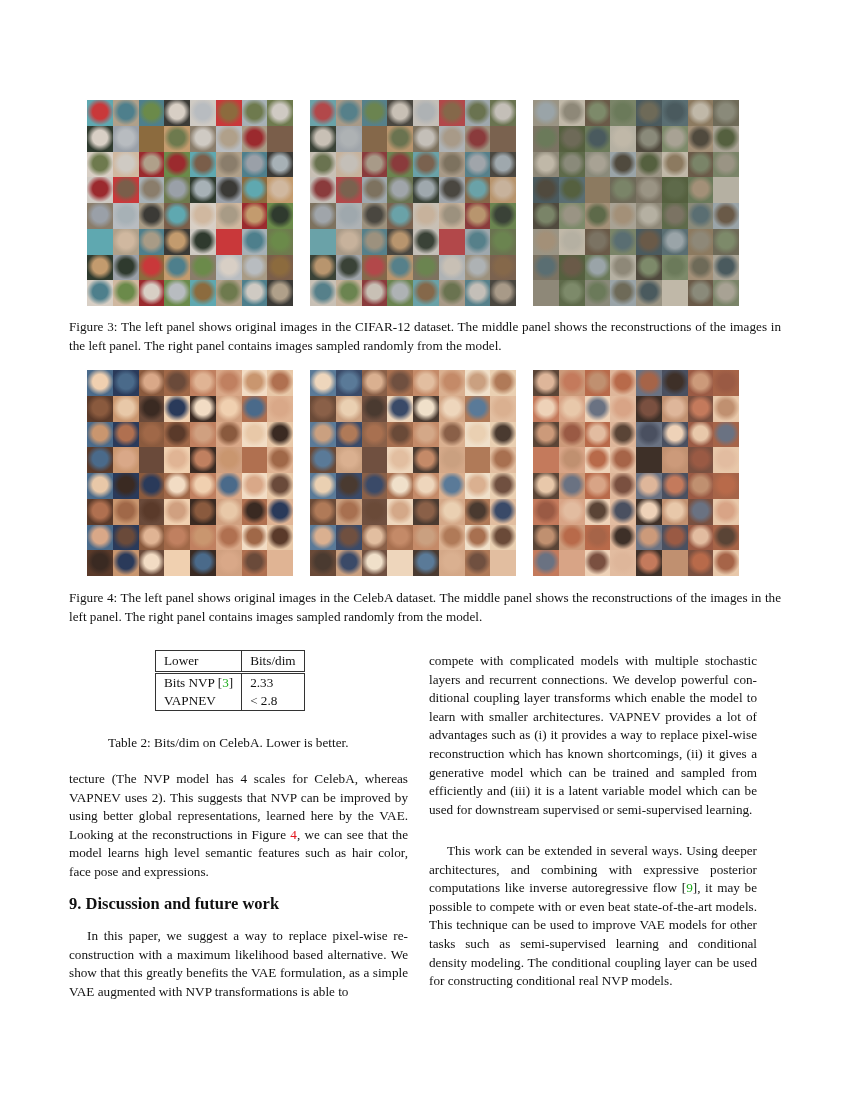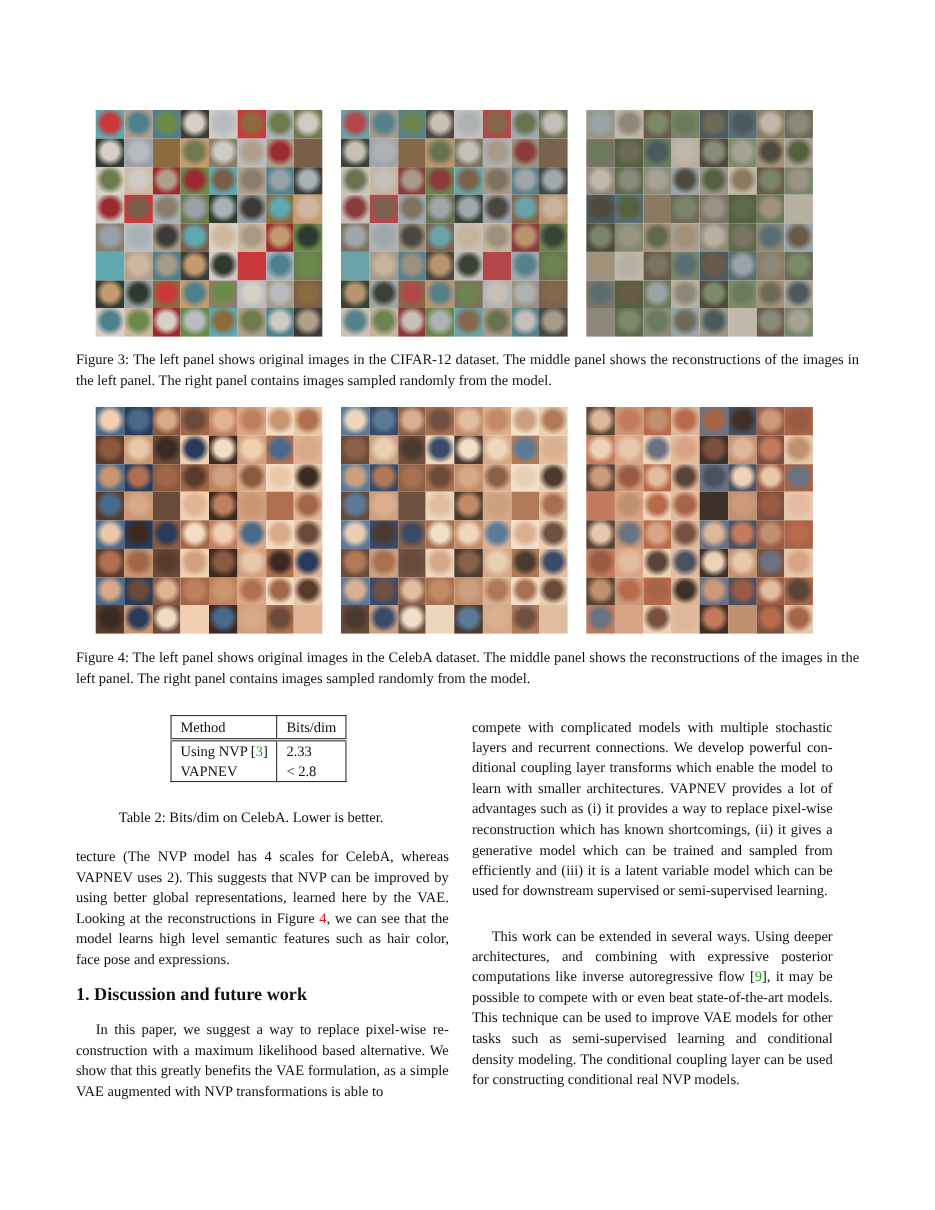--- a/index.html
+++ b/index.html
@@ -424,43 +424,43 @@
     <div style="background: radial-gradient(circle at 50% 45%, rgb(196, 122, 92) 0px, rgb(196, 122, 92) 38%, rgb(62, 48, 40) 70%);"></div>
     <div style="background: radial-gradient(circle at 50% 45%, rgb(192, 144, 112) 0px, rgb(192, 144, 112) 38%, rgb(192, 144, 112) 70%);"></div>
     <div style="background: radial-gradient(circle at 50% 45%, rgb(184, 106, 74) 0px, rgb(184, 106, 74) 38%, rgb(122, 80, 64) 70%);"></div>
     <div style="background: radial-gradient(circle at 50% 45%, rgb(166, 100, 72) 0px, rgb(166, 100, 72) 38%, rgb(232, 200, 170) 70%);"></div>
   </div>
 <div class="caption" style="top:589px;">Figure 4: The left panel shows original images in the CelebA dataset. The middle panel shows the reconstructions of the images in the left panel. The right panel contains images sampled randomly from the model.</div>
 
 <table class="t2">
   <tbody>
       <tr>
-    <th style="text-align:left;">Method</th>
+    <th style="text-align:left;">Lower</th>
     <th class="c2">Bits/dim</th>
   </tr>
   <tr class="sep">
         <td></td>
         <td></td>
       </tr>
   <tr>
-    <td><span>Using NVP [</span><span class="ref-green">3</span><span>]</span></td>
+    <td><span>Bits NVP [</span><span class="ref-green">3</span><span>]</span></td>
     <td class="c2">2.33</td>
   </tr>
   <tr class="last">
     <td>VAPNEV</td>
     <td class="c2">&lt; 2.8</td>
   </tr>
 </tbody>
   </table>
 <div class="tcap">Table 2: Bits/dim on CelebA. Lower is better.</div>
 
 <div class="col" style="left:69px;top:770px;width:339px;">
   <p><span>tecture (The NVP model has 4 scales for CelebA, whereas VAPNEV uses 2). This suggests that NVP can be improved by using better global representations, learned here by the VAE. Looking at the reconstructions in Figure </span><span class="ref-red">4</span><span>, we can see that the model learns high level semantic features such as hair color, face pose and expressions.</span></p>
 </div>
-<h2>1. Discussion and future work</h2>
+<h2>9. Discussion and future work</h2>
 <div class="col" style="left:69px;top:927px;width:339px;">
   <p class="indent">In this paper, we suggest a way to replace pixel-wise re­construction with a maximum likelihood based alternative. We show that this greatly benefits the VAE formulation, as a simple VAE augmented with NVP transformations is able to</p>
 </div>
 
 <div class="col" style="left:429px;top:652px;width:328px;">
   <p>compete with complicated models with multiple stochastic layers and recurrent connections. We develop powerful con­ditional coupling layer transforms which enable the model to learn with smaller architectures. VAPNEV provides a lot of advantages such as (i) it provides a way to replace pixel-wise reconstruction which has known shortcomings, (ii) it gives a generative model which can be trained and sampled from efficiently and (iii) it is a latent variable model which can be used for downstream supervised or semi-supervised learning.</p>
 </div>
 <div class="col" style="left:429px;top:842px;width:328px;">
   <p class="indent"><span>This work can be extended in several ways. Using deeper architectures, and combining with expressive pos­terior computations like inverse autoregressive flow [</span><span class="ref-green">9</span><span>], it may be possible to compete with or even beat state-of-the-art models. This technique can be used to improve VAE models for other tasks such as semi-supervised learning and conditional density modeling. The conditional coupling layer can be used for constructing conditional real NVP models.</span></p>
 </div>

